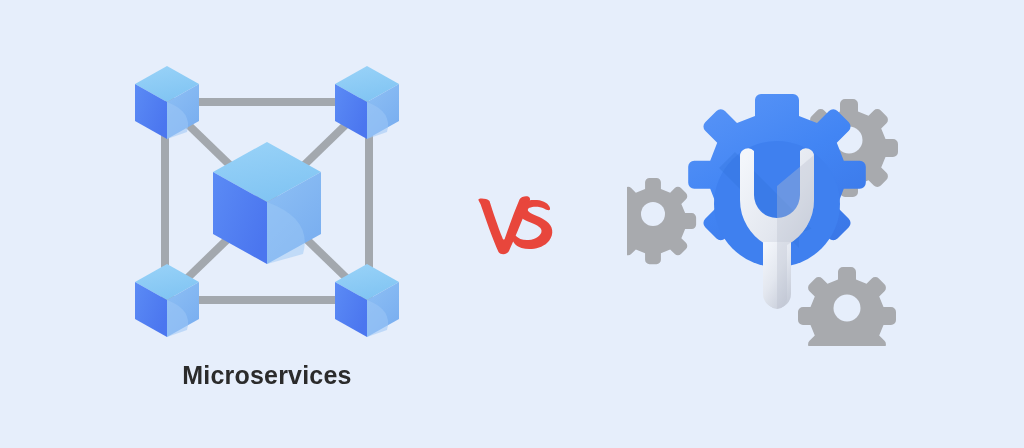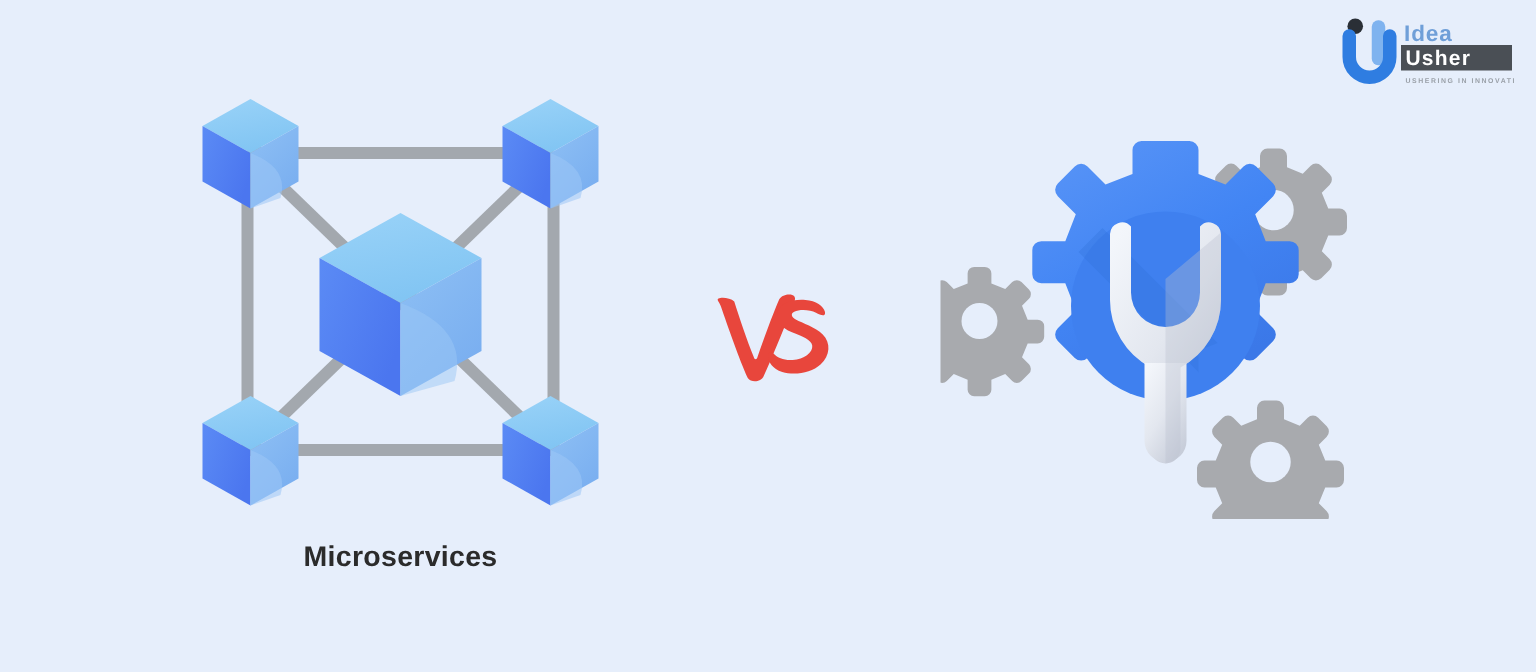--- a/index.html
+++ b/index.html
@@ -47,58 +47,41 @@
     margin: 0 auto;
   }
   .art svg { display: block; }
 
   .panel-label {
     position: absolute;
     left: 0;
     right: 0;
     top: 305px;
     text-align: center;
-    font-size: 19px;
+    font-size: 25px;
     font-weight: bold;
     color: #2b2b2b;
     letter-spacing: .2px;
   }
 
   
   #vs {
     position: absolute;
     left: 462px;
     top: 182px;
     width: 100px;
     height: 84px;
   }
   #vs svg { display: block; }
 </style>
 </head>
 <body>
 
 <div id="stage">
 
-  <div id="logo">
-    <svg width="120" height="56" viewBox="0 0 120 56" xmlns="http://www.w3.org/2000/svg">
-
-      <circle cx="13.5" cy="9.5" r="5.2" fill="#2a2f36"></circle>
-
-      <rect x="24.5" y="5.5" width="9" height="30" rx="4.3" fill="#7fb3ef"></rect>
-
-      <path d="M9.5 16 L9.5 30 A13.5 13.5 0 0 0 36.5 30 L36.5 16" fill="none" stroke="#2f7de1" stroke-width="9" stroke-linecap="round"></path>
-
-      <text x="46" y="19" font-family="Liberation Sans, sans-serif" font-size="15" font-weight="bold" fill="#6f9fd8" letter-spacing="0.6">Idea</text>
-
-      <rect x="44" y="22" width="74" height="17" fill="#4a4f55"></rect>
-      <text x="47" y="35.5" font-family="Liberation Sans, sans-serif" font-size="14" font-weight="bold" fill="#ffffff" letter-spacing="0.8">Usher</text>
-
-      <text x="47" y="47" font-family="Liberation Sans, sans-serif" font-size="4.6" font-weight="bold" fill="#9aa0a8" letter-spacing="1.05">USHERING IN INNOVATION</text>
-    </svg>
-  </div>
 
   <div class="panel" id="panel-left">
     <div class="art">
       <svg width="300" height="290" viewBox="0 0 300 290" xmlns="http://www.w3.org/2000/svg">
         <defs>
           <linearGradient id="cTop" x1="0" y1="0" x2="0.35" y2="1">
             <stop offset="0%" stop-color="#9ad3f8"></stop>
             <stop offset="100%" stop-color="#82c5f3"></stop>
           </linearGradient>
           <linearGradient id="cLeft" x1="0" y1="0" x2="1" y2="0.6">

